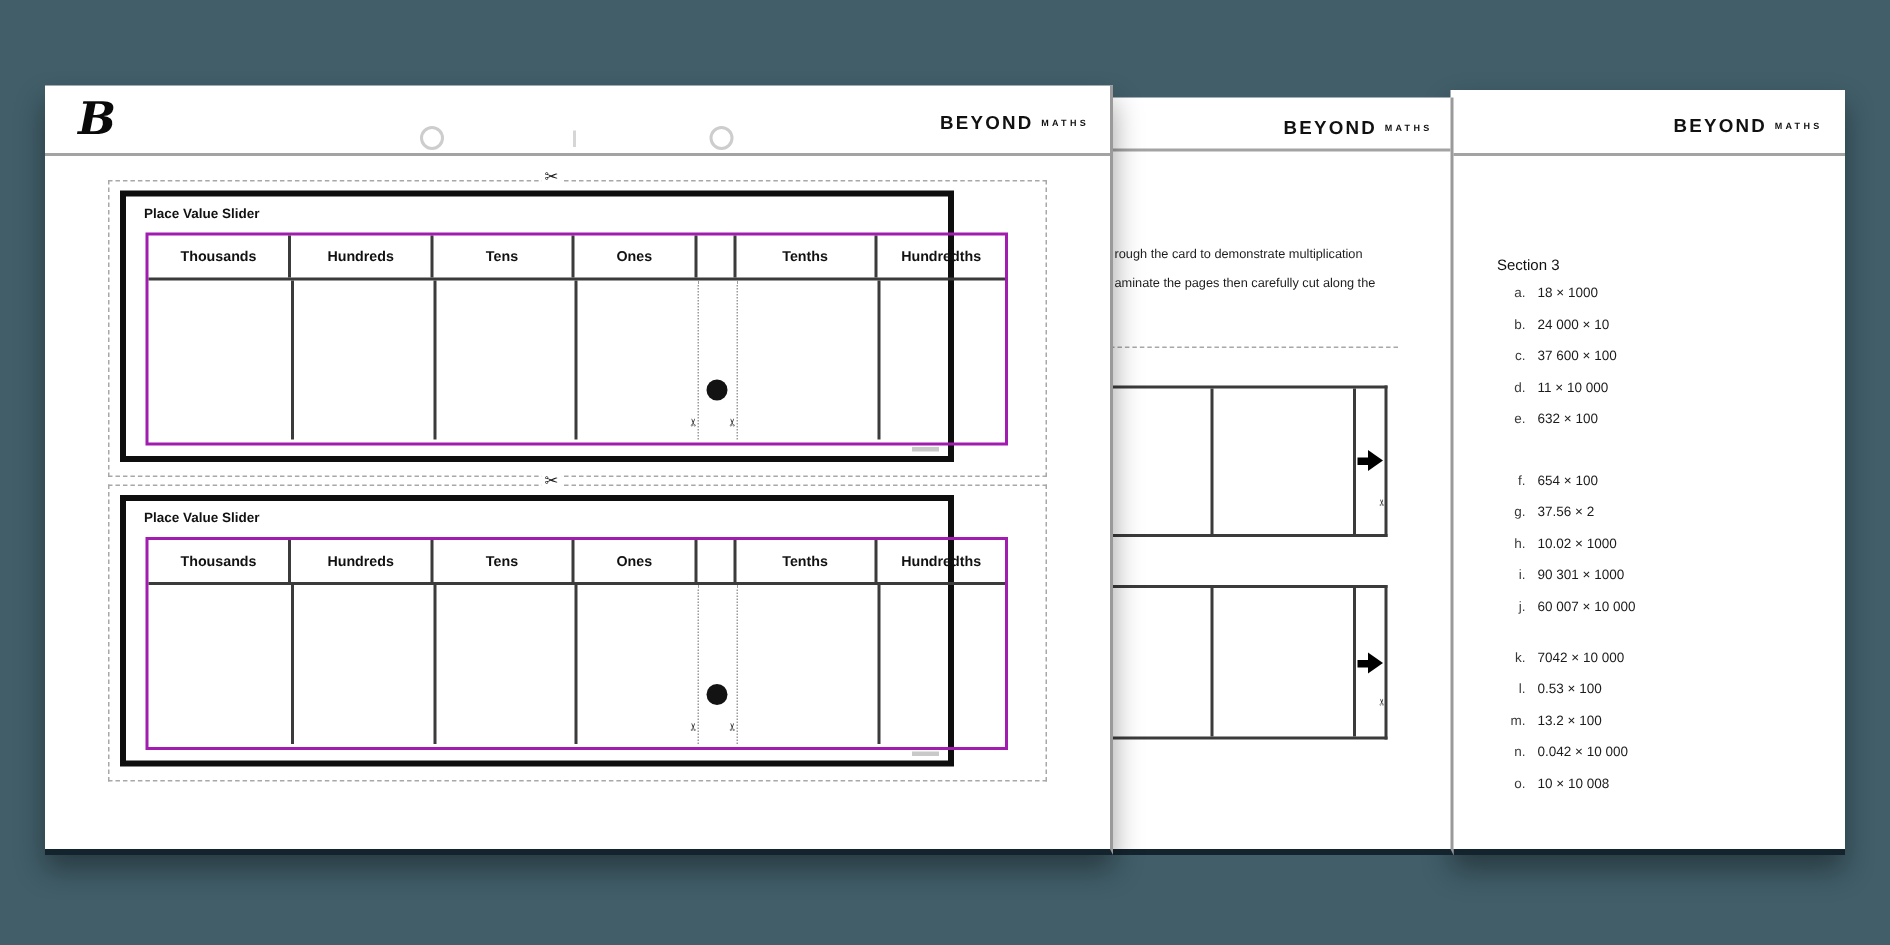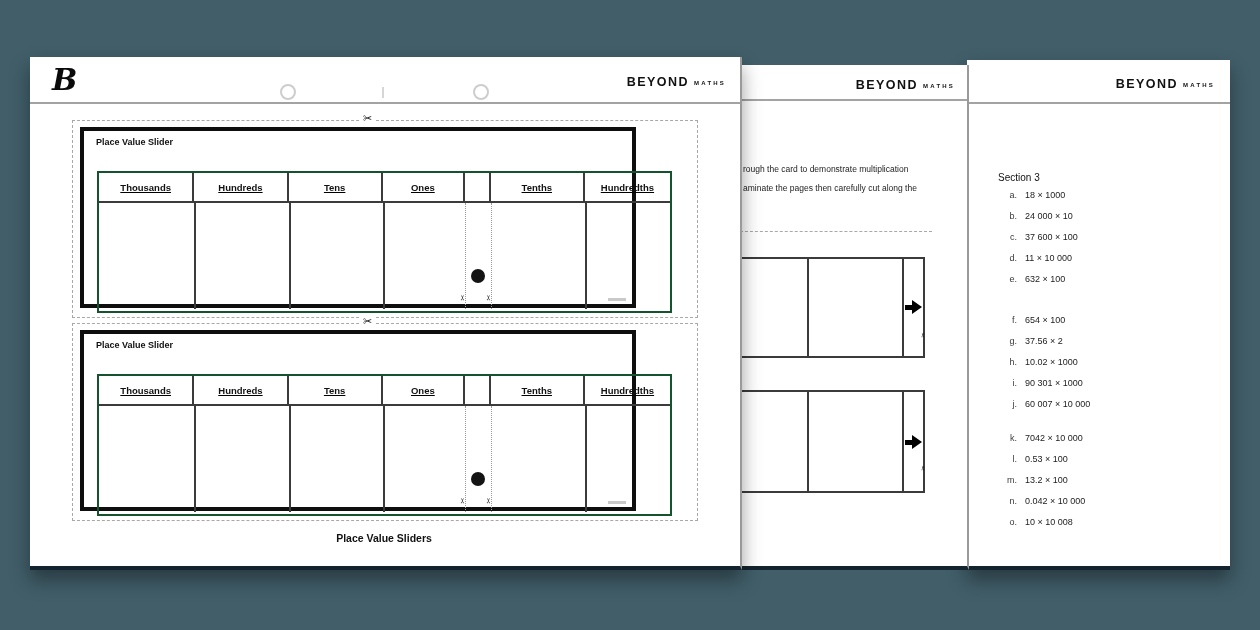--- a/index.html
+++ b/index.html
@@ -34,21 +34,21 @@
   .tickmark { position:absolute; left:352px; top:30px; width:2px; height:11px; background:#d6d6d6; }
 
   .cutrect { position:absolute; left:42px; width:626px; height:198px; border:1px dashed #a8a8a8; }
   .cutrect1 { top:63px; } .cutrect2 { top:266px; }
   .scis-top { position:absolute; left:288px; top:-8px; font-size:11px; line-height:1;
               color:#151515; background:#fff; padding:0 2px; }
 
   .pvbox { position:absolute; left:50px; width:556px; height:181px; border:4px solid #0e0e0e; background:#fff; }
   .pvbox1 { top:70px; } .pvbox2 { top:273px; }
   .pvtitle { position:absolute; left:12px; top:6px; font-size:9px; font-weight:bold; color:#111; }
-  .pvtable { position:absolute; left:13px; top:40px; width:575px; height:142px; border:2px solid #14532d;text-decoration:underline; }
+  .pvtable { position:absolute; left:13px; top:24px; width:575px; height:142px; border:2px solid #a21caf; }
   .pvhead { display:flex; height:30px; border-bottom:2px solid #3b3b3b; }
   .pvhead span { display:flex; align-items:center; justify-content:center; font-size:9.5px;
                  font-weight:bold; color:#111; border-right:2px solid #3b3b3b; height:100%; }
   .c1{width:16.7%;} .c2{width:16.5%;} .c3{width:16.5%;} .c4{width:14.4%;}
   .c5{width:4.5%;} .c6{width:16.5%;} .c7{flex:1; border-right:none !important;}
   .pvbody { position:relative; height:106px; }
   .vline { position:absolute; top:0; bottom:0; width:2px; background:#3b3b3b; }
   .bv1{left:16.7%;} .bv2{left:33.2%;} .bv3{left:49.7%;} .bv4{left:85.1%;}
   .vdot { position:absolute; top:0; bottom:0; width:0; border-left:1px dotted #9a9a9a; }
   .dv1{left:64.1%;} .dv2{left:68.6%;}
@@ -151,21 +151,20 @@
           <div class="vdot dv2"></div>
           <div class="vline bv4"></div>
           <div class="sliderdot"></div>
           <span class="mini-scis ms1">✂</span>
           <span class="mini-scis ms2">✂</span>
         </div>
       </div>
       <div class="mmark"></div>
     </div>
 
-    <div class="caption">Place Value Sliders</div>
   </div>
 
   <div class="sheet sheet2">
     <div class="brand brand-s2">
       <span class="b1">BEYOND</span>
       <span class="b2">MATHS</span>
     </div>
     <div class="hline hline-s2"></div>
 
     <div class="instr">

